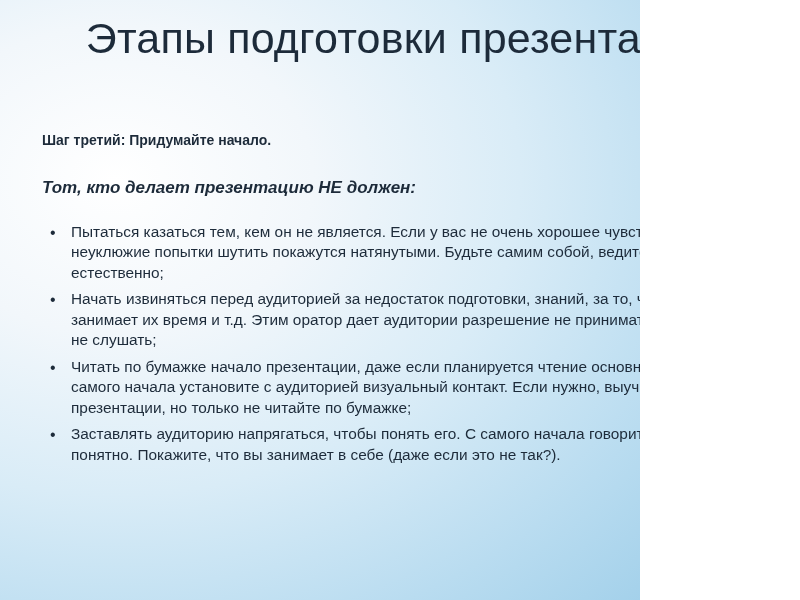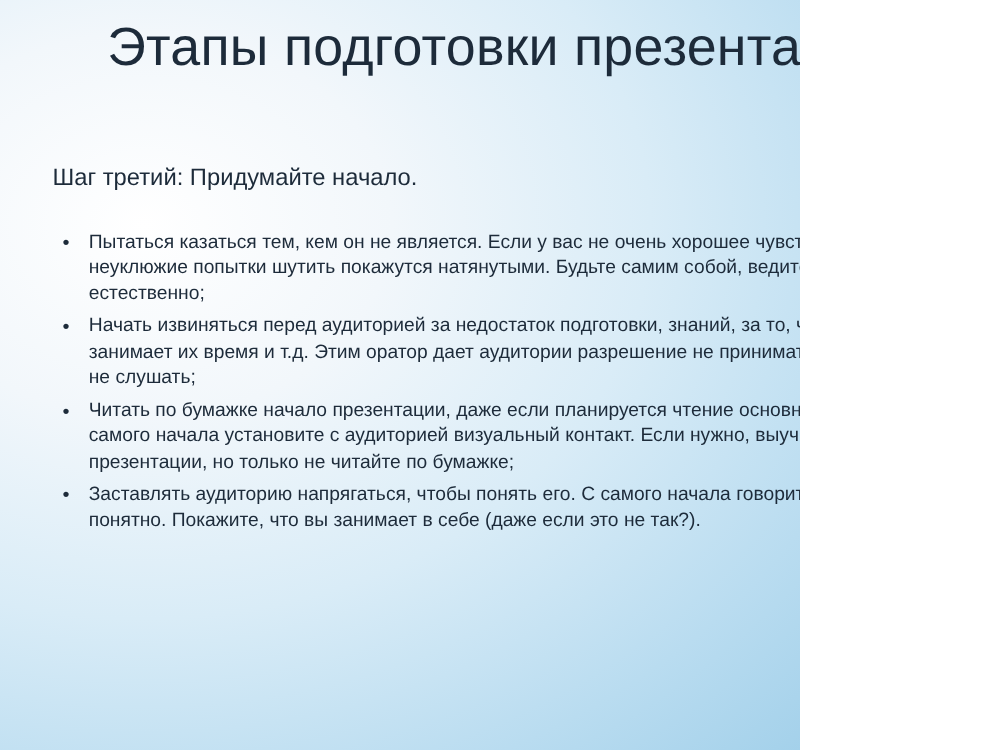--- a/index.html
+++ b/index.html
@@ -33,22 +33,22 @@
     font-weight: normal;
     letter-spacing: 0.2px;
   }
   .body-area {
     position: absolute;
     left: 42px;
     top: 132px;
     width: 716px;
   }
   .step-heading {
-    font-size: 19px;
-    font-weight: normal;
+    font-size: 14px;
+    font-weight: bold;
     color: #1d2b3a;
     margin: 0 0 30px 0;
   }
   .sub-heading {
     font-size: 17px;
     font-weight: bold;
     font-style: italic;
     color: #1d2b3a;
     margin: 0 0 24px 0;
   }
@@ -79,20 +79,21 @@
 <body>
 
 <div class="slide">
 
   <div class="slide-title">Этапы подготовки презентации</div>
 
   <div class="body-area">
 
     <div class="step-heading">Шаг третий: Придумайте начало.</div>
 
+    <div class="sub-heading">Тот, кто делает презентацию НЕ должен:</div>
 
     <ul class="bullets">
       <li>
         <span class="dot">•</span>
         <span>Пытаться казаться тем, кем он не является. Если у вас не очень хорошее чувство юмора, ваши неуклюжие попытки шутить покажутся натянутыми. Будьте самим собой, ведите себя естественно;</span>
       </li>
       <li>
         <span class="dot">•</span>
         <span>Начать извиняться перед аудиторией за недостаток подготовки, знаний, за то, что оратор занимает их время и т.д. Этим оратор дает аудитории разрешение не принимать его всерьез и не слушать;</span>
       </li>

